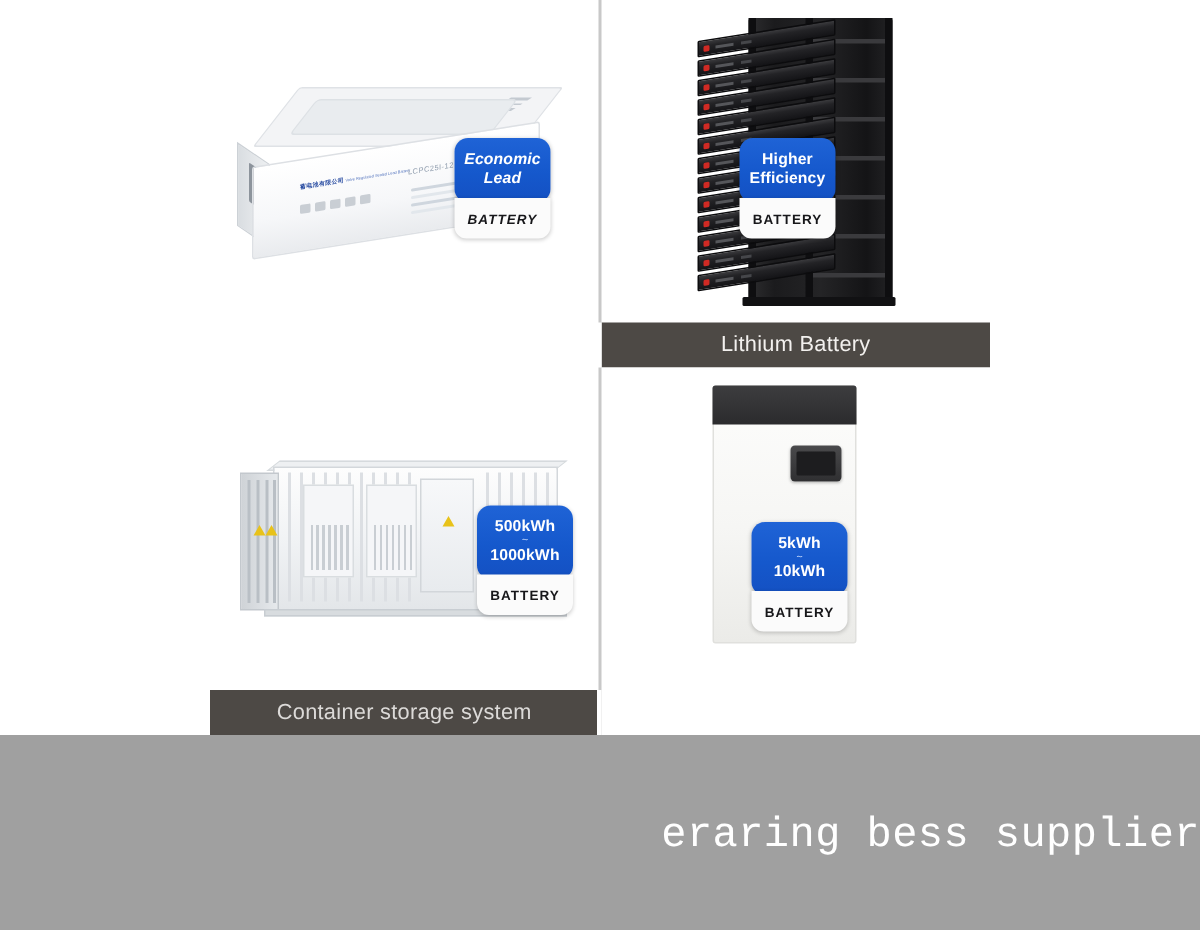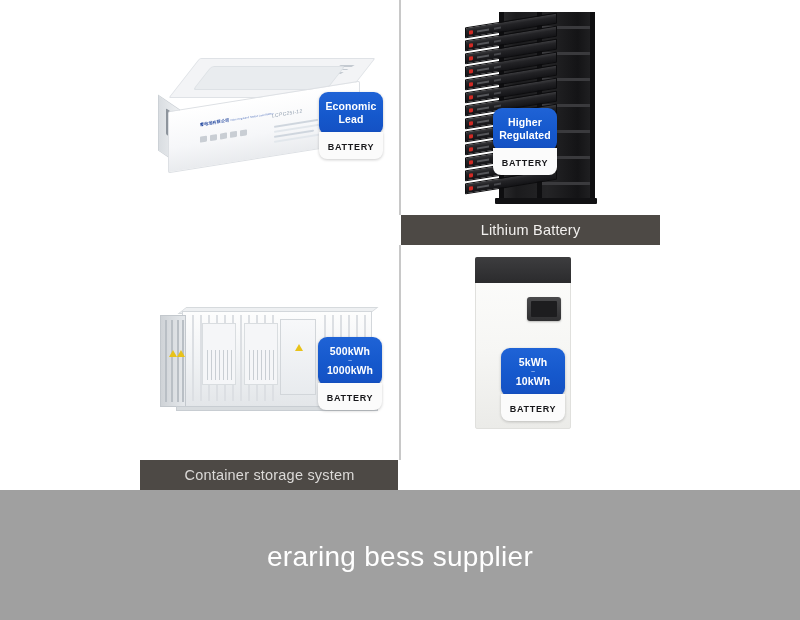--- a/index.html
+++ b/index.html
@@ -35,21 +35,21 @@
     color:#f2f0ee;font-size:14.5px;letter-spacing:.2px;font-weight:400;
     white-space:nowrap;
   }
   .cell.c2 .bar span, .cell.c3 .bar span{color:#dcdad8;}
   .bar-sep{position:absolute;left:258px;top:215px;width:3px;height:30px;background:#ffffff;z-index:3;}
 
   
   .greyband{position:absolute;left:0;top:490px;width:800px;height:130px;background:#a0a0a0;}
   .caption{
     position:absolute;left:0;top:522px;width:800px;height:70px;
-    display:flex;align-items:center;justify-content:center;
+    display:flex;align-items:center;justify-content:flex-end;font-family:Liberation Mono, monospace;
   }
   .caption span{
     color:#ffffff;font-size:28px;font-weight:400;letter-spacing:.3px;
   }
 
   
   .badge{position:absolute;width:64px;z-index:6;}
   .badge .blue{
     background:linear-gradient(180deg,#1f63d6 0%,#1558cc 55%,#1450c2 100%);
     border-radius:9px;
@@ -59,22 +59,22 @@
   }
   .badge .blue b{display:block;color:#fff;font-size:10.5px;font-weight:600;line-height:13px;letter-spacing:.1px;}
   .badge .blue i{display:block;color:#cfe0ff;font-size:7px;font-style:normal;line-height:6px;margin:0;}
   .badge .white{
     background:#fbfbfb;border-radius:0 0 8px 8px;
     margin-top:-3px;padding:4px 2px 5px 2px;text-align:center;
     box-shadow:0 1px 3px rgba(0,0,0,.2);
   }
   .badge .white b{color:#17171a;font-size:9px;font-weight:700;letter-spacing:.7px;}
 
-  .badge.b0{left:179px;top:92px;}
-  .badge.b1{left:92px;top:108px;}
+  .badge.b0{left:163px;top:92px;font-style:italic;}
+  .badge.b1{left:92px;top:92px;}
   .badge.b2{left:178px;top:92px;}
   .badge.b3{left:100px;top:103px;}
 
   
   .gel-wrap{position:absolute;left:22px;top:58px;width:215px;height:125px;}
   .gel-top{
     position:absolute;left:22px;top:0;width:176px;height:40px;background:#f3f4f6;
     transform:skewX(-38deg);border:1px solid #dfe2e6;box-sizing:border-box;
     border-radius:2px;
   }
@@ -325,21 +325,21 @@
               <em></em>
               <u></u>
               <b></b>
             </div>
           <div class="rack-base"></div>
         </div>
 
         <div class="badge b1">
           <div class="blue">
             <b>Higher</b>
-            <b>Regulated</b>
+            <b>Efficiency</b>
           </div>
           <div class="white">
             <b>BATTERY</b>
           </div>
         </div>
       </div>
       <div class="bar">
         <span>Lithium Battery</span>
       </div>
     </div>

